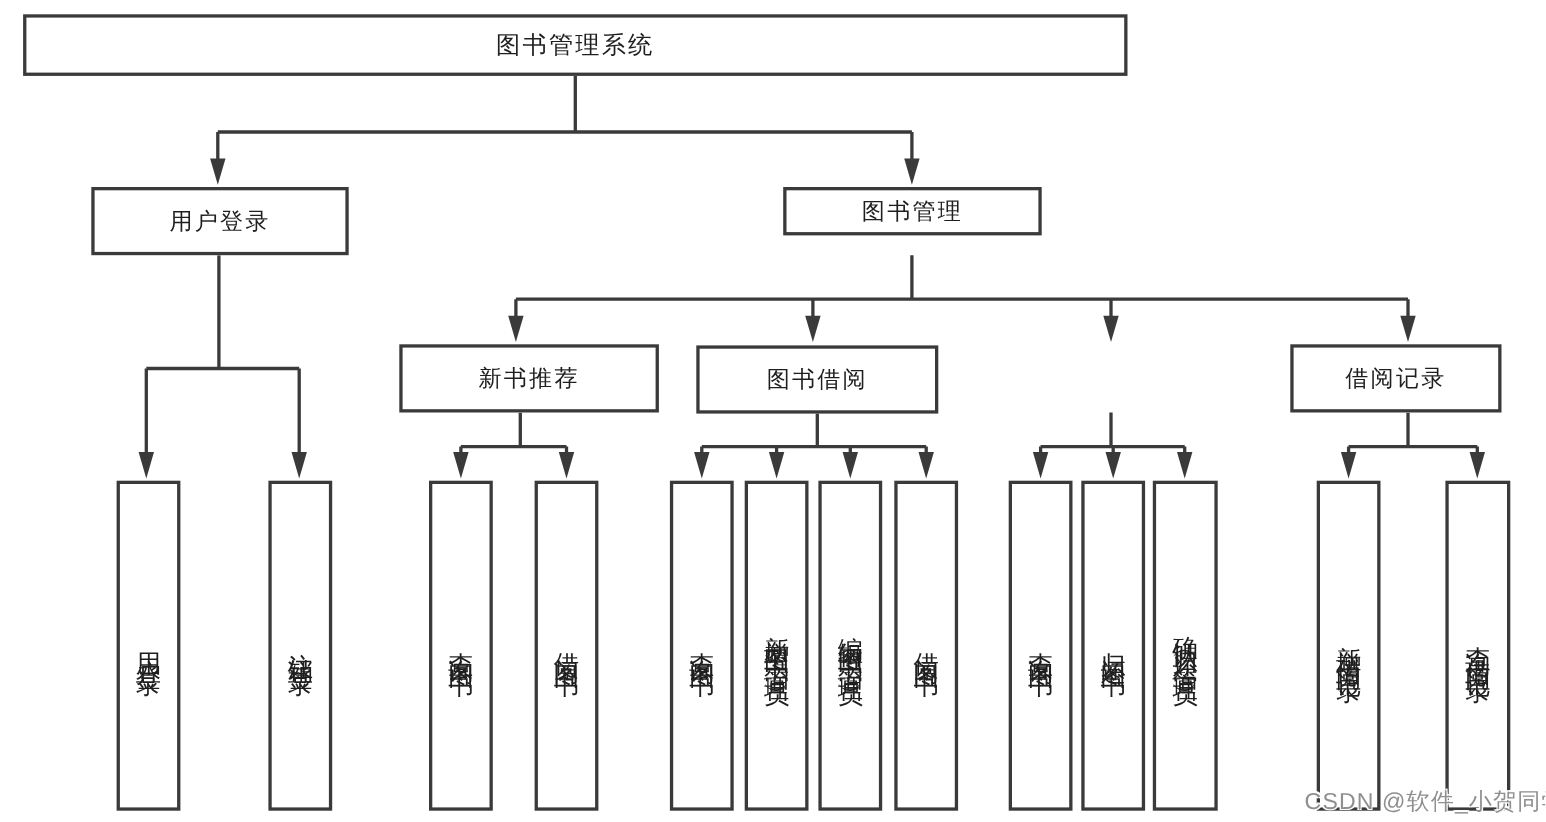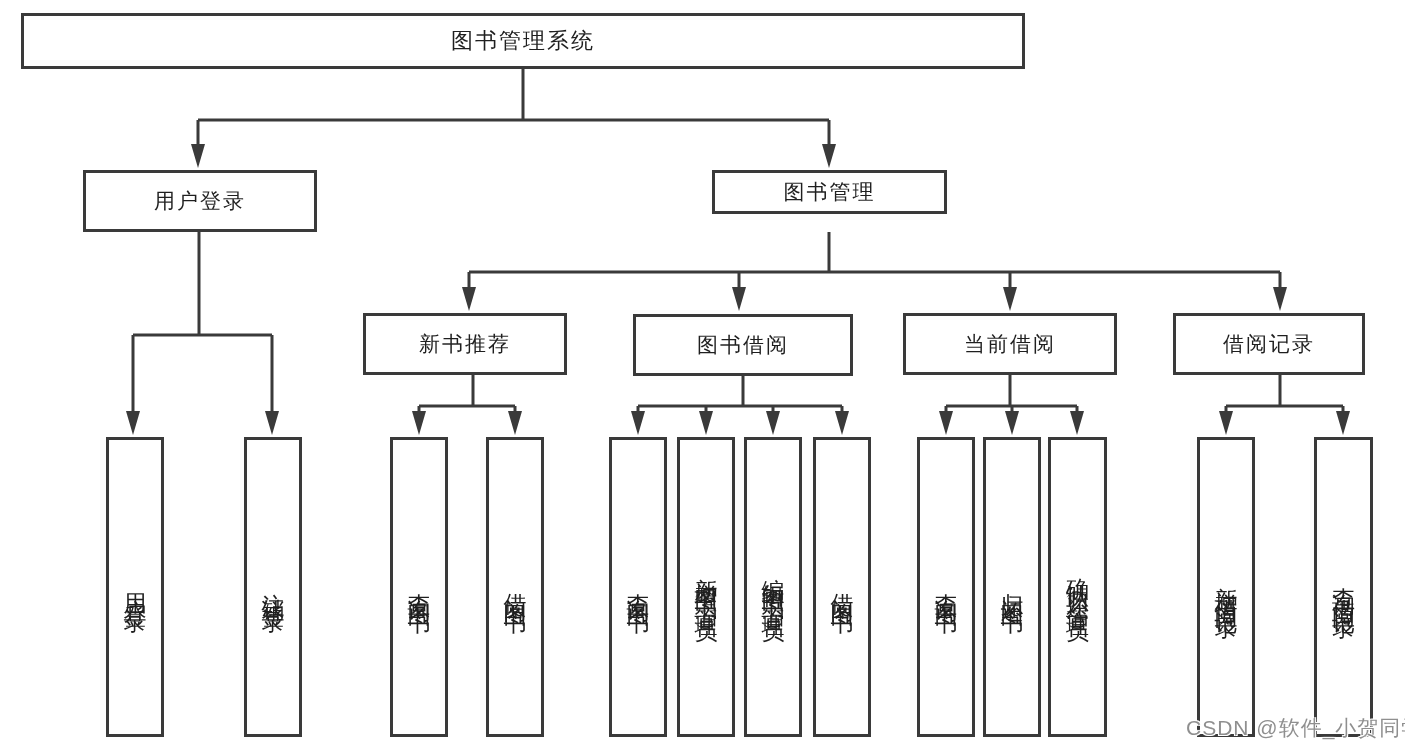--- a/index.html
+++ b/index.html
@@ -95,28 +95,25 @@
     <span>图书管理系统</span>
   </div>
 
   <div class="node h-node" style="left:83px;top:170px;width:234px;height:62px">
     <span>用户登录</span>
   </div>
   <div class="node h-node" style="left:712px;top:170px;width:235px;height:44px">
     <span>图书管理</span>
   </div>
 
-  <div class="node h-node" style="left:363px;top:313px;width:204px;height:62px">
+  <div class="node h-node" style="left:363px;top:313px;width:236px;height:62px">
     <span>新书推荐</span>
   </div>
   <div class="node h-node" style="left:633px;top:314px;width:220px;height:62px">
     <span>图书借阅</span>
-  </div>
-  <div class="node h-node" style="left:903px;top:313px;width:214px;height:62px">
-    <span>当前借阅</span>
   </div>
   <div class="node h-node" style="left:1173px;top:313px;width:192px;height:62px">
     <span>借阅记录</span>
   </div>
 
   <div class="node v-node" style="left:106px;top:437px;width:58px;height:300px">
     <span>用户登录</span>
   </div>
   <div class="node v-node" style="left:244px;top:437px;width:58px;height:300px">
     <span>注销登录</span>

